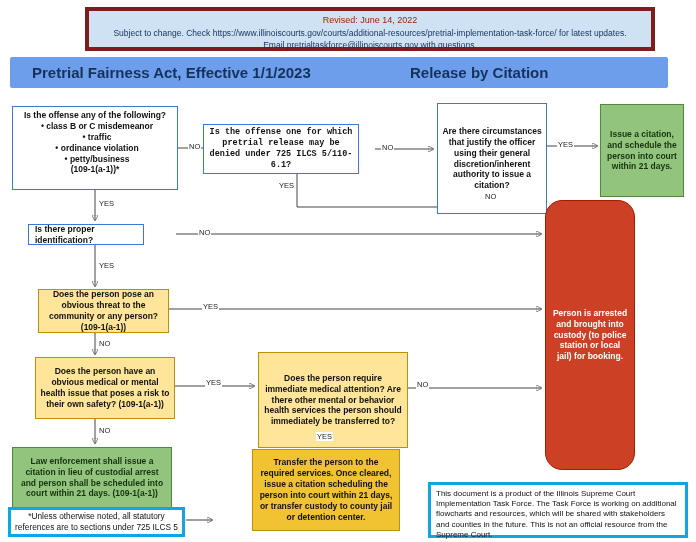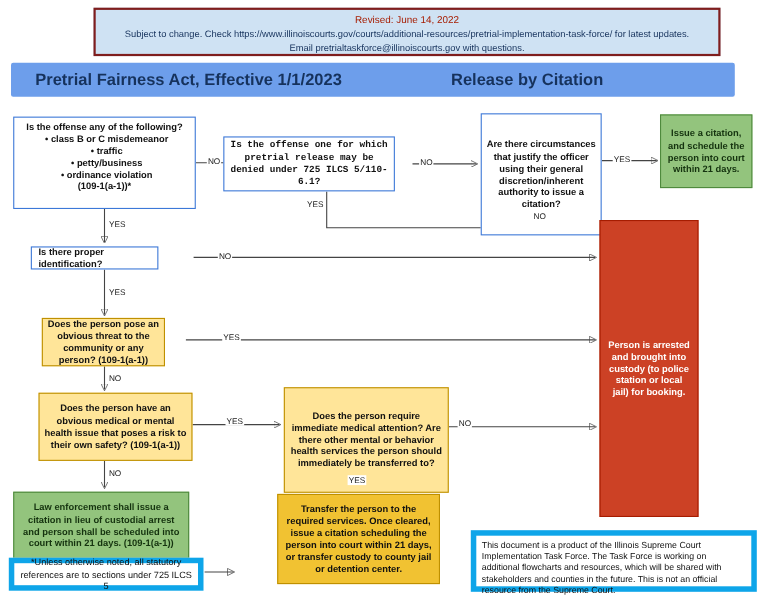--- a/index.html
+++ b/index.html
@@ -1,21 +1,21 @@
 <!DOCTYPE html>
 <html><head>
 <meta charset="utf-8">
 <style>
   * { margin:0; padding:0; box-sizing:border-box; }
   html,body { width:696px; height:542px; background:#ffffff; font-family:"Liberation Sans", sans-serif; }
   #canvas { position:relative; width:696px; height:542px; overflow:hidden; }
 
   .banner {
     position:absolute; left:85px; top:7px; width:570px; height:44px;
-    background:#cfe2f3; border:2px solid #7f1d1d; text-align:center;
+    background:#cfe2f3; border:4px solid #7f1d1d; text-align:center;
     padding-top:3px; font-size:8.5px; line-height:12.5px; color:#16325c;
   }
   .banner .revised { color:#a61c00; font-size:9px; }
 
   .titlebar {
     position:absolute; left:10px; top:57px; width:658px; height:31px;
     background:#6d9eeb; border-radius:2px; color:#16325c;
     font-weight:bold; font-size:15px;
   }
   .titlebar .t-left { position:absolute; left:22px; top:7px; }
@@ -24,22 +24,22 @@
   .box {
     position:absolute; border:1.6px solid #3c78d8; background:#ffffff;
     font-size:8.5px; font-weight:bold; line-height:1.28; color:#111;
     display:flex; align-items:center; justify-content:center;
     text-align:center; padding:3px 4px; z-index:2;
   }
   .box.left-align { text-align:center; justify-content:flex-start; align-items:flex-start; display:block; }
   .yellow { background:#ffe599; border-color:#bf9000; }
   .orange { background:#f1c232; border-color:#bf9000; }
   .green  { background:#93c47d; border-color:#4f8a3d; color:#15330f; }
-  .red    { background:#cc4125; border-color:#a61c00; color:#ffffff; }
-  .note   { border:5px solid #0ea5e9; font-weight:normal; font-size:8.3px; color:#111; }
+  .red    { background:#cc4125; border-color:#a61c00; color:#ffffff;border-radius:17px; }
+  .note   { border:3px solid #0ea5e9; font-weight:normal; font-size:8.3px; color:#111; }
 
   .bullet { padding-left:4px; }
   .bullet::before { content:"\2022  "; }
 
   .edge-label {
     position:absolute; z-index:3; font-size:7.5px; color:#222;
     background:#ffffff; padding:0 1px; line-height:9px;
   }
 
   svg.wires { position:absolute; left:0; top:0; z-index:1; }
@@ -81,34 +81,34 @@
 
   <div class="titlebar">
     <span class="t-left">Pretrial Fairness Act, Effective 1/1/2023</span>
     <span class="t-right">Release by Citation</span>
   </div>
 
   <div class="box left-align" style="left:12px; top:106px; width:166px; height:84px;">
     <div>Is the offense any of the following?</div>
     <div class="bullet">class B or C misdemeanor</div>
     <div class="bullet">traffic</div>
+    <div class="bullet">ordinance violation</div>
     <div class="bullet">petty/business</div>
-    <div class="bullet">ordinance violation</div>
     <div>(109-1(a-1))*</div>
   </div>
 
   <div class="box" style="left:203px; top:124px; width:156px; height:50px;font-family:Liberation Mono, monospace;">Is the offense one for which pretrial release may be denied under  725 ILCS 5/110-6.1?</div>
 
   <div class="box" style="left:437px; top:103px; width:110px; height:111px;">Are there circumstances that justify the officer using their general discretion/inherent authority to issue a citation?</div>
 
-  <div class="box green" style="left:600px; top:104px; width:84px; height:67px;">Issue a citation, and schedule the person into court within 21 days.</div>
+  <div class="box green" style="left:600px; top:104px; width:84px; height:93px;">Issue a citation, and schedule the person into court within 21 days.</div>
 
   <div class="box" style="left:28px; top:224px; width:116px; height:21px; justify-content:flex-start; text-align:left; padding-left:6px;">Is there proper identification?</div>
 
-  <div class="box yellow" style="left:38px; top:289px; width:112px; height:44px;">Does the person pose an obvious threat to the community or any person? (109-1(a-1))</div>
+  <div class="box yellow" style="left:38px; top:289px; width:131px; height:44px;">Does the person pose an obvious threat to the community or any person? (109-1(a-1))</div>
 
   <div class="box yellow" style="left:35px; top:357px; width:140px; height:62px;">Does the person have an obvious medical or mental health issue that poses a risk to their own safety? (109-1(a-1))</div>
 
   <div class="box yellow" style="left:258px; top:352px; width:150px; height:96px;">Does the person require immediate medical attention? Are there other mental or behavior health services the person should immediately be transferred to?</div>
 
   <div class="box red" style="left:545px; top:200px; width:90px; height:270px; padding:6px;">Person is arrested and brought into custody (to police station or local jail) for booking.</div>
 
   <div class="box green" style="left:12px; top:447px; width:160px; height:61px;">Law enforcement shall issue a citation in lieu of custodial arrest and person shall be scheduled into court within 21 days. (109-1(a-1))</div>
 
   <div class="box orange" style="left:252px; top:449px; width:148px; height:82px;">Transfer the person to the required services. Once cleared, issue a citation scheduling the person into court within 21 days, or transfer custody to county jail or detention center.</div>

